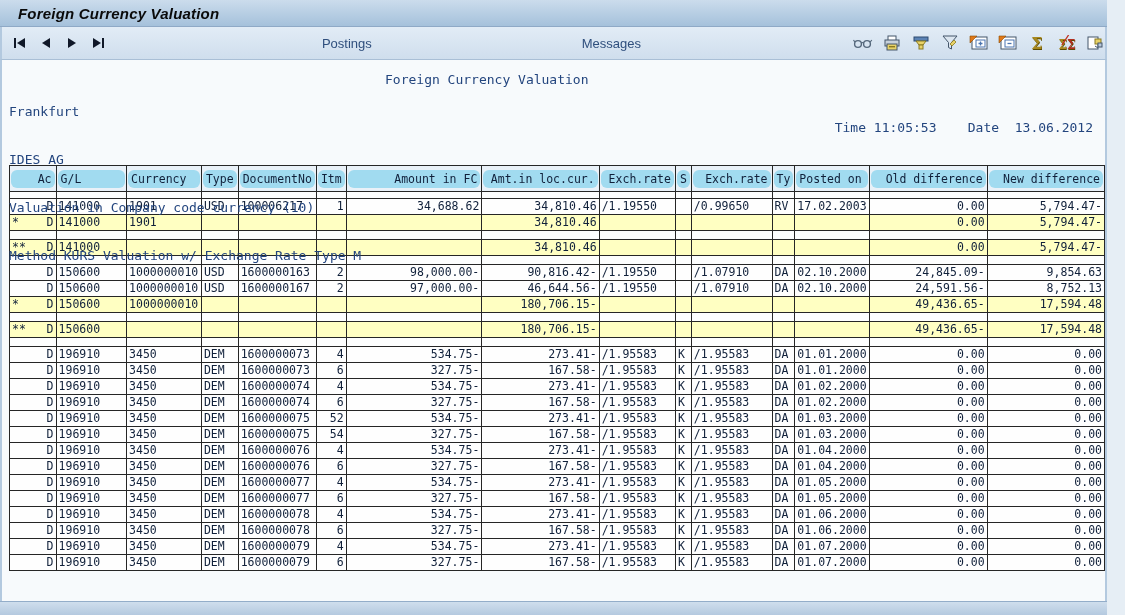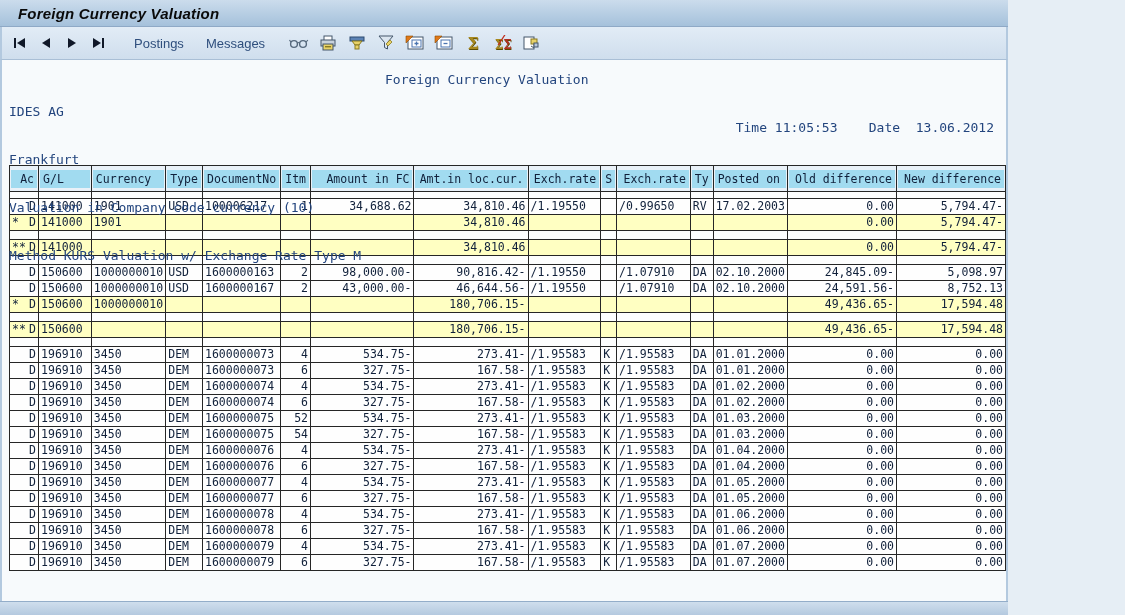--- a/index.html
+++ b/index.html
@@ -1,38 +1,38 @@
 <!DOCTYPE html>
 <html><head>
 <meta charset="utf-8">
 <style>
   * { margin:0; padding:0; box-sizing:border-box; }
   html,body { width:1125px; height:615px; overflow:hidden; background:#E6EEF5; }
   body { font-family:"Liberation Sans", sans-serif; }
 
-  .window { width:1008px; height:615px; display:flex; flex-direction:column; background:#F7FAFC; }
+  .window { width:1107px; height:615px; display:flex; flex-direction:column; background:#F7FAFC; }
 
   
   .titlebar {
     height:27px; flex:0 0 27px;
     background:linear-gradient(#CBDCEC,#A5C1DB);
     border-bottom:1px solid #8FA9C6;
     display:flex; align-items:center; padding-left:18px;
   }
   .titlebar .title {
     font-size:15px; font-weight:bold; font-style:italic; color:#0A0A0A; letter-spacing:0.2px;
   }
 
   
   .toolbar {
     height:33px; flex:0 0 33px;
     background:linear-gradient(#E2ECF6,#CFDEED);
     border-bottom:1px solid #A9BFD6;
     border-left:2px solid #B3C9DF; border-right:2px solid #B3C9DF;
-    display:flex; align-items:center; gap:6px; padding-left:10px;
+    display:flex; align-items:center; gap:6px; padding-left:10px;justify-content:space-between;
   }
   .navgroup { display:flex; align-items:center; gap:10px; margin-right:14px; }
   .navbtn { width:16px; height:16px; display:flex; align-items:center; justify-content:center; cursor:default; }
   .toolbtn {
     font-size:13px; color:#2F4F7D; padding:2px 8px; cursor:default;
   }
   .icons { display:flex; align-items:center; gap:9px; margin-left:10px; }
   .tool-icon { width:20px; height:20px; display:flex; align-items:center; justify-content:center; }
   .sigma { font-family:"DejaVu Serif", serif; font-weight:bold; font-size:16px; color:#A8891F; text-shadow:0.5px 0.5px 0 #5a4a00; }
   .sigma-small { font-size:12px; position:relative; top:2px; left:1px; }
@@ -51,21 +51,21 @@
 
   
   table.report {
     border-collapse:collapse; table-layout:fixed; margin-left:7px;
     font-family:"DejaVu Sans Mono", monospace; font-size:11.5px; color:#10203A;
   }
   table.report th, table.report td {
     border:1px solid #262626; overflow:hidden; white-space:nowrap; padding:0 2px;
   }
   table.report th { background:#E9F1F8; height:26px; font-weight:normal; padding:0 1px; }
-  table.report th .hl { display:block; background:#A1DBF0; padding:2px 3px; }
+  table.report th .hl { display:block; background:#A1DBF0; padding:2px 3px;border-radius:6px; }
   table.report td { height:16px; line-height:15px; background:#FEFEFE; }
   tr.r-subtotal td, tr.r-total td { background:#FFFFC2; }
   tr.r-spacer td { height:9px; background:#FDFEFE; }
   tr.r-headspacer td { height:7px; background:#FDFEFE; border-left-color:#262626; }
   td .prefix { float:left; }
   .al-r { text-align:right; } .al-l { text-align:left; }
 
   
   .bottomstrip {
     height:14px; flex:0 0 14px;
@@ -171,22 +171,22 @@
             <rect x="12" y="8" width="4" height="4" fill="#B8C8DC" stroke="#44566B"></rect>
             <path d="M9 11 l3 2" stroke="#44566B"></path>
           </svg>
       </span>
     </div>
   </div>
 
   <div class="content">
     <div class="report-header">
       <div class="rh-left">
+        <div>Frankfurt</div>
         <div>IDES AG</div>
-        <div>Frankfurt</div>
         <div>Valuation in Company code currency (10)</div>
         <div>Method KURS Valuation w/ Exchange Rate Type M</div>
       </div>
       <div class="rh-center">Foreign Currency Valuation</div>
       <div class="rh-right">
         <div>Time 11:05:53    Date  13.06.2012</div>
       </div>
     </div>
 
     <table class="report">
@@ -367,30 +367,30 @@
             <td class="al-l">1600000163</td>
             <td class="al-r">2</td>
             <td class="al-r">98,000.00-</td>
             <td class="al-r">90,816.42-</td>
             <td class="al-l">/1.19550</td>
             <td class="al-l"></td>
             <td class="al-l">/1.07910</td>
             <td class="al-l">DA</td>
             <td class="al-l">02.10.2000</td>
             <td class="al-r">24,845.09-</td>
-            <td class="al-r">5,098.97</td>
+            <td class="al-r">9,854.63</td>
           </tr>
           <tr class="r-data">
             <td class="al-r">D</td>
             <td class="al-l">150600</td>
             <td class="al-l">1000000010</td>
             <td class="al-l">USD</td>
             <td class="al-l">1600000167</td>
             <td class="al-r">2</td>
-            <td class="al-r">43,000.00-</td>
+            <td class="al-r">97,000.00-</td>
             <td class="al-r">46,644.56-</td>
             <td class="al-l">/1.19550</td>
             <td class="al-l"></td>
             <td class="al-l">/1.07910</td>
             <td class="al-l">DA</td>
             <td class="al-l">02.10.2000</td>
             <td class="al-r">24,591.56-</td>
             <td class="al-r">8,752.13</td>
           </tr>
           <tr class="r-subtotal">

